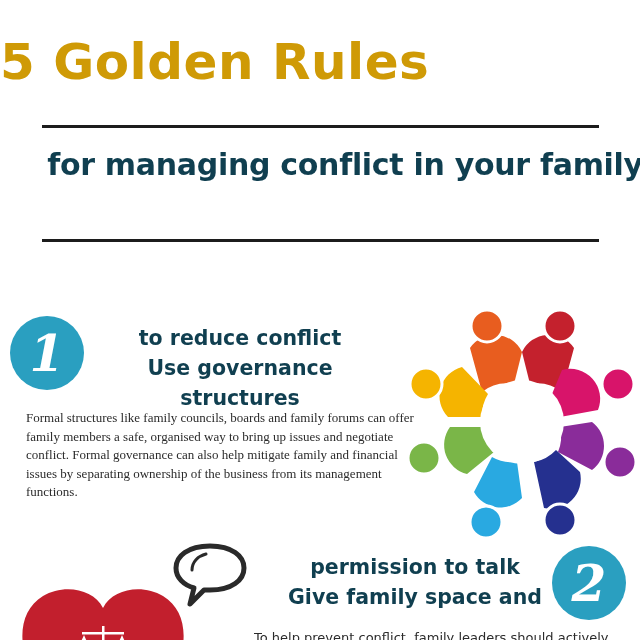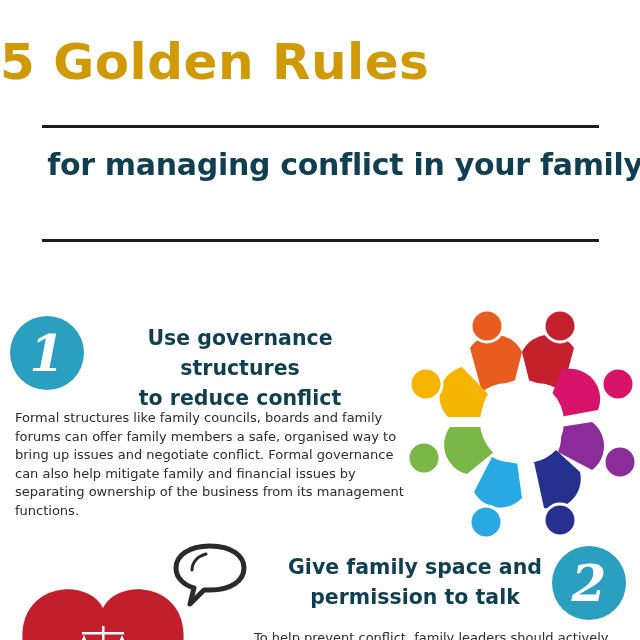--- a/index.html
+++ b/index.html
@@ -47,24 +47,24 @@
 <div class="abs subtitle">
   <div>for managing conflict in your family</div>
 </div>
 <div class="abs rule" style="top:239px;"></div>
 
 <section>
   <div class="abs num-circle" style="left:10px; top:316px;">
     <span>1</span>
   </div>
   <div class="abs rule-heading" style="left:90px; top:323px; width:300px;">
+    <div>to reduce conflict</div>
     <div>Use governance structures</div>
-    <div>to reduce conflict</div>
   </div>
-  <div class="abs body-text" style="left:15px; top:409px; width:395px;">Formal structures like family councils, boards and family forums can offer family members a safe, organised way to bring up issues and negotiate conflict. Formal governance can also help mitigate family and financial issues by separating ownership of the business from its management functions.</div>
+  <div class="abs body-text" style="left:26px; top:409px; width:395px;font-family:Liberation Serif, serif;">Formal structures like family councils, boards and family forums can offer family members a safe, organised way to bring up issues and negotiate conflict. Formal governance can also help mitigate family and financial issues by separating ownership of the business from its management functions.</div>
 
   <div class="abs" style="left:405px; top:305px; width:235px; height:235px;">
     <svg width="235" height="235" viewBox="0 0 235 235">
       <g transform="translate(117,117)">
 
         <g>
           <path d="M -52 -74 A 30 30 0 0 1 0 -70 L -8 -38 A 40 40 0 0 0 -40 -30 Z" fill="#e85d1f"></path>
           <circle cx="-35" cy="-96" r="16" fill="#e85d1f" stroke="#fff" stroke-width="3"></circle>
         </g>
         <g>
@@ -115,20 +115,20 @@
       <path d="M 85 20 C 75 0 45 -4 25 8 C 5 20 0 45 8 70 L 162 70 C 170 45 165 20 145 8 C 125 -4 95 0 85 20 Z" fill="#c21f2d"></path>
       <g fill="#fff">
         <rect x="84" y="38" width="2.5" height="22"></rect>
         <rect x="64" y="44" width="42" height="2.5"></rect>
         <path d="M 66 47 L 62 56 L 70 56 Z"></path>
         <path d="M 104 47 L 100 56 L 108 56 Z"></path>
       </g>
     </svg>
   </div>
   <div class="abs rule-heading" style="left:285px; top:552px; width:260px;">
+    <div>permission to talk</div>
     <div>Give family space and</div>
-    <div>permission to talk</div>
   </div>
   <div class="abs num-circle" style="left:552px; top:546px;">
     <span>2</span>
   </div>
   <div class="abs body-text clip-bottom" style="left:254px; top:629px; width:386px; height:11px; white-space:nowrap;">To help prevent conflict, family leaders should actively</div>
 </section>
 
 </body></html>

